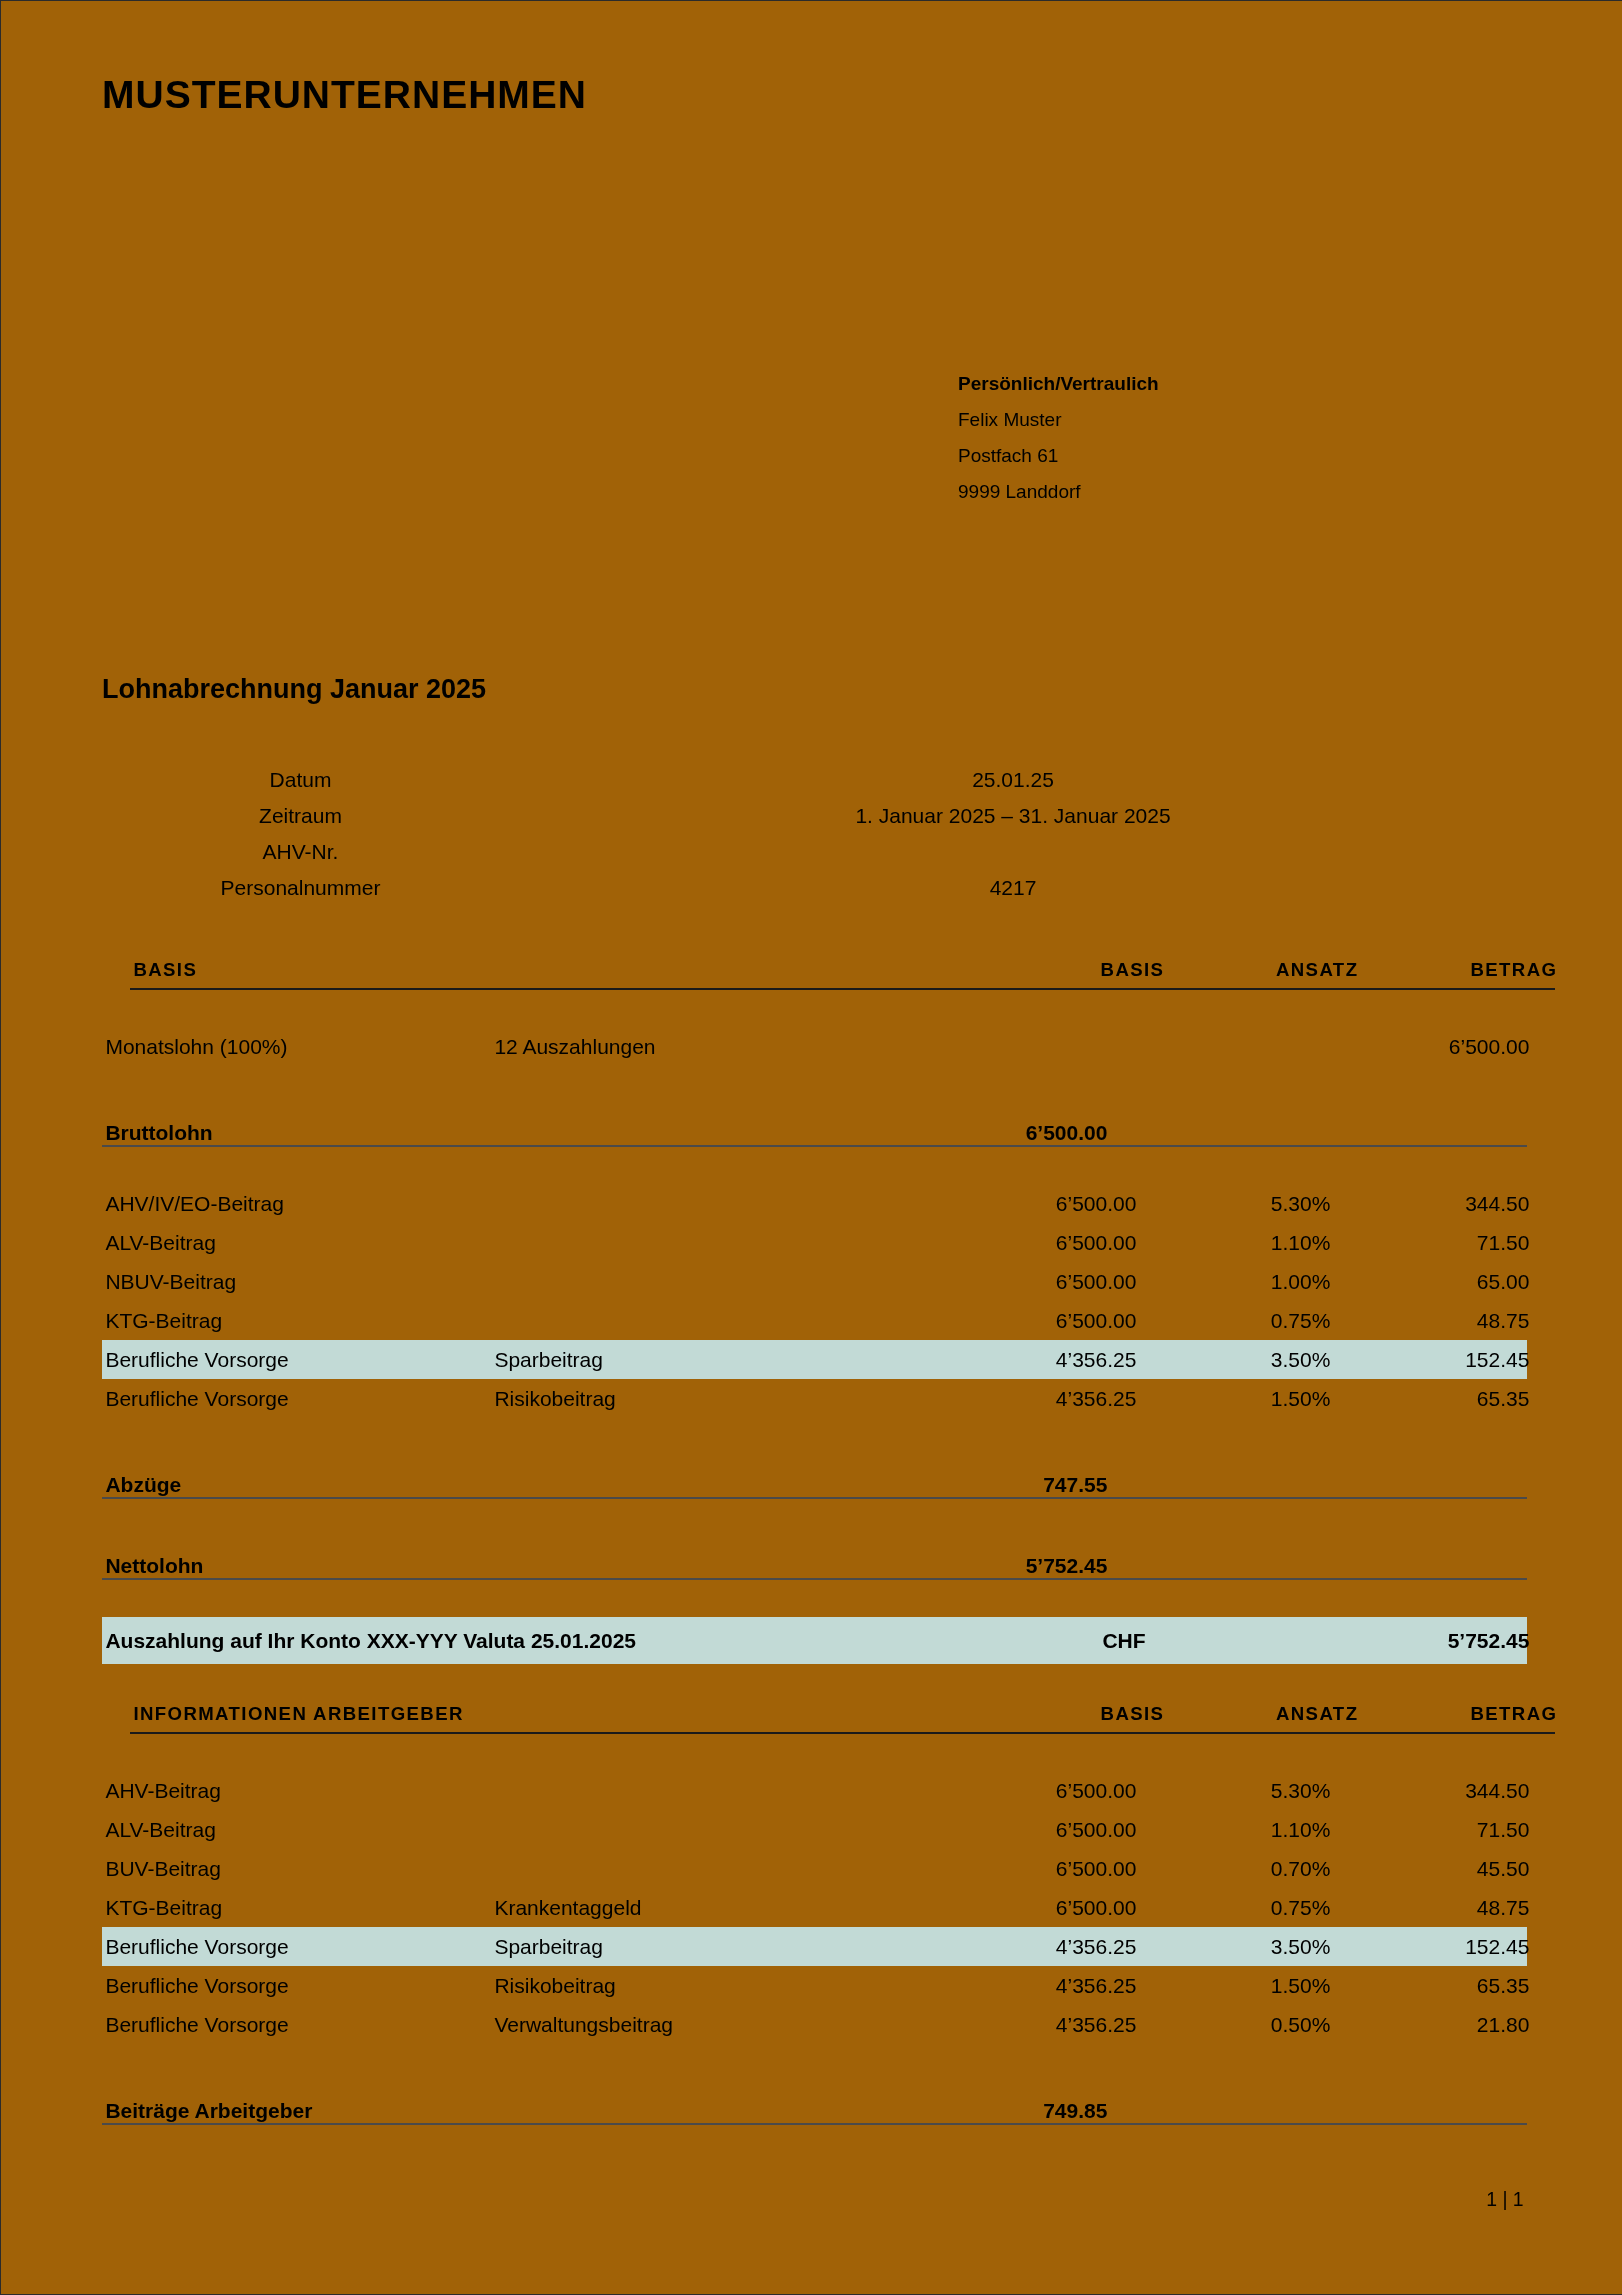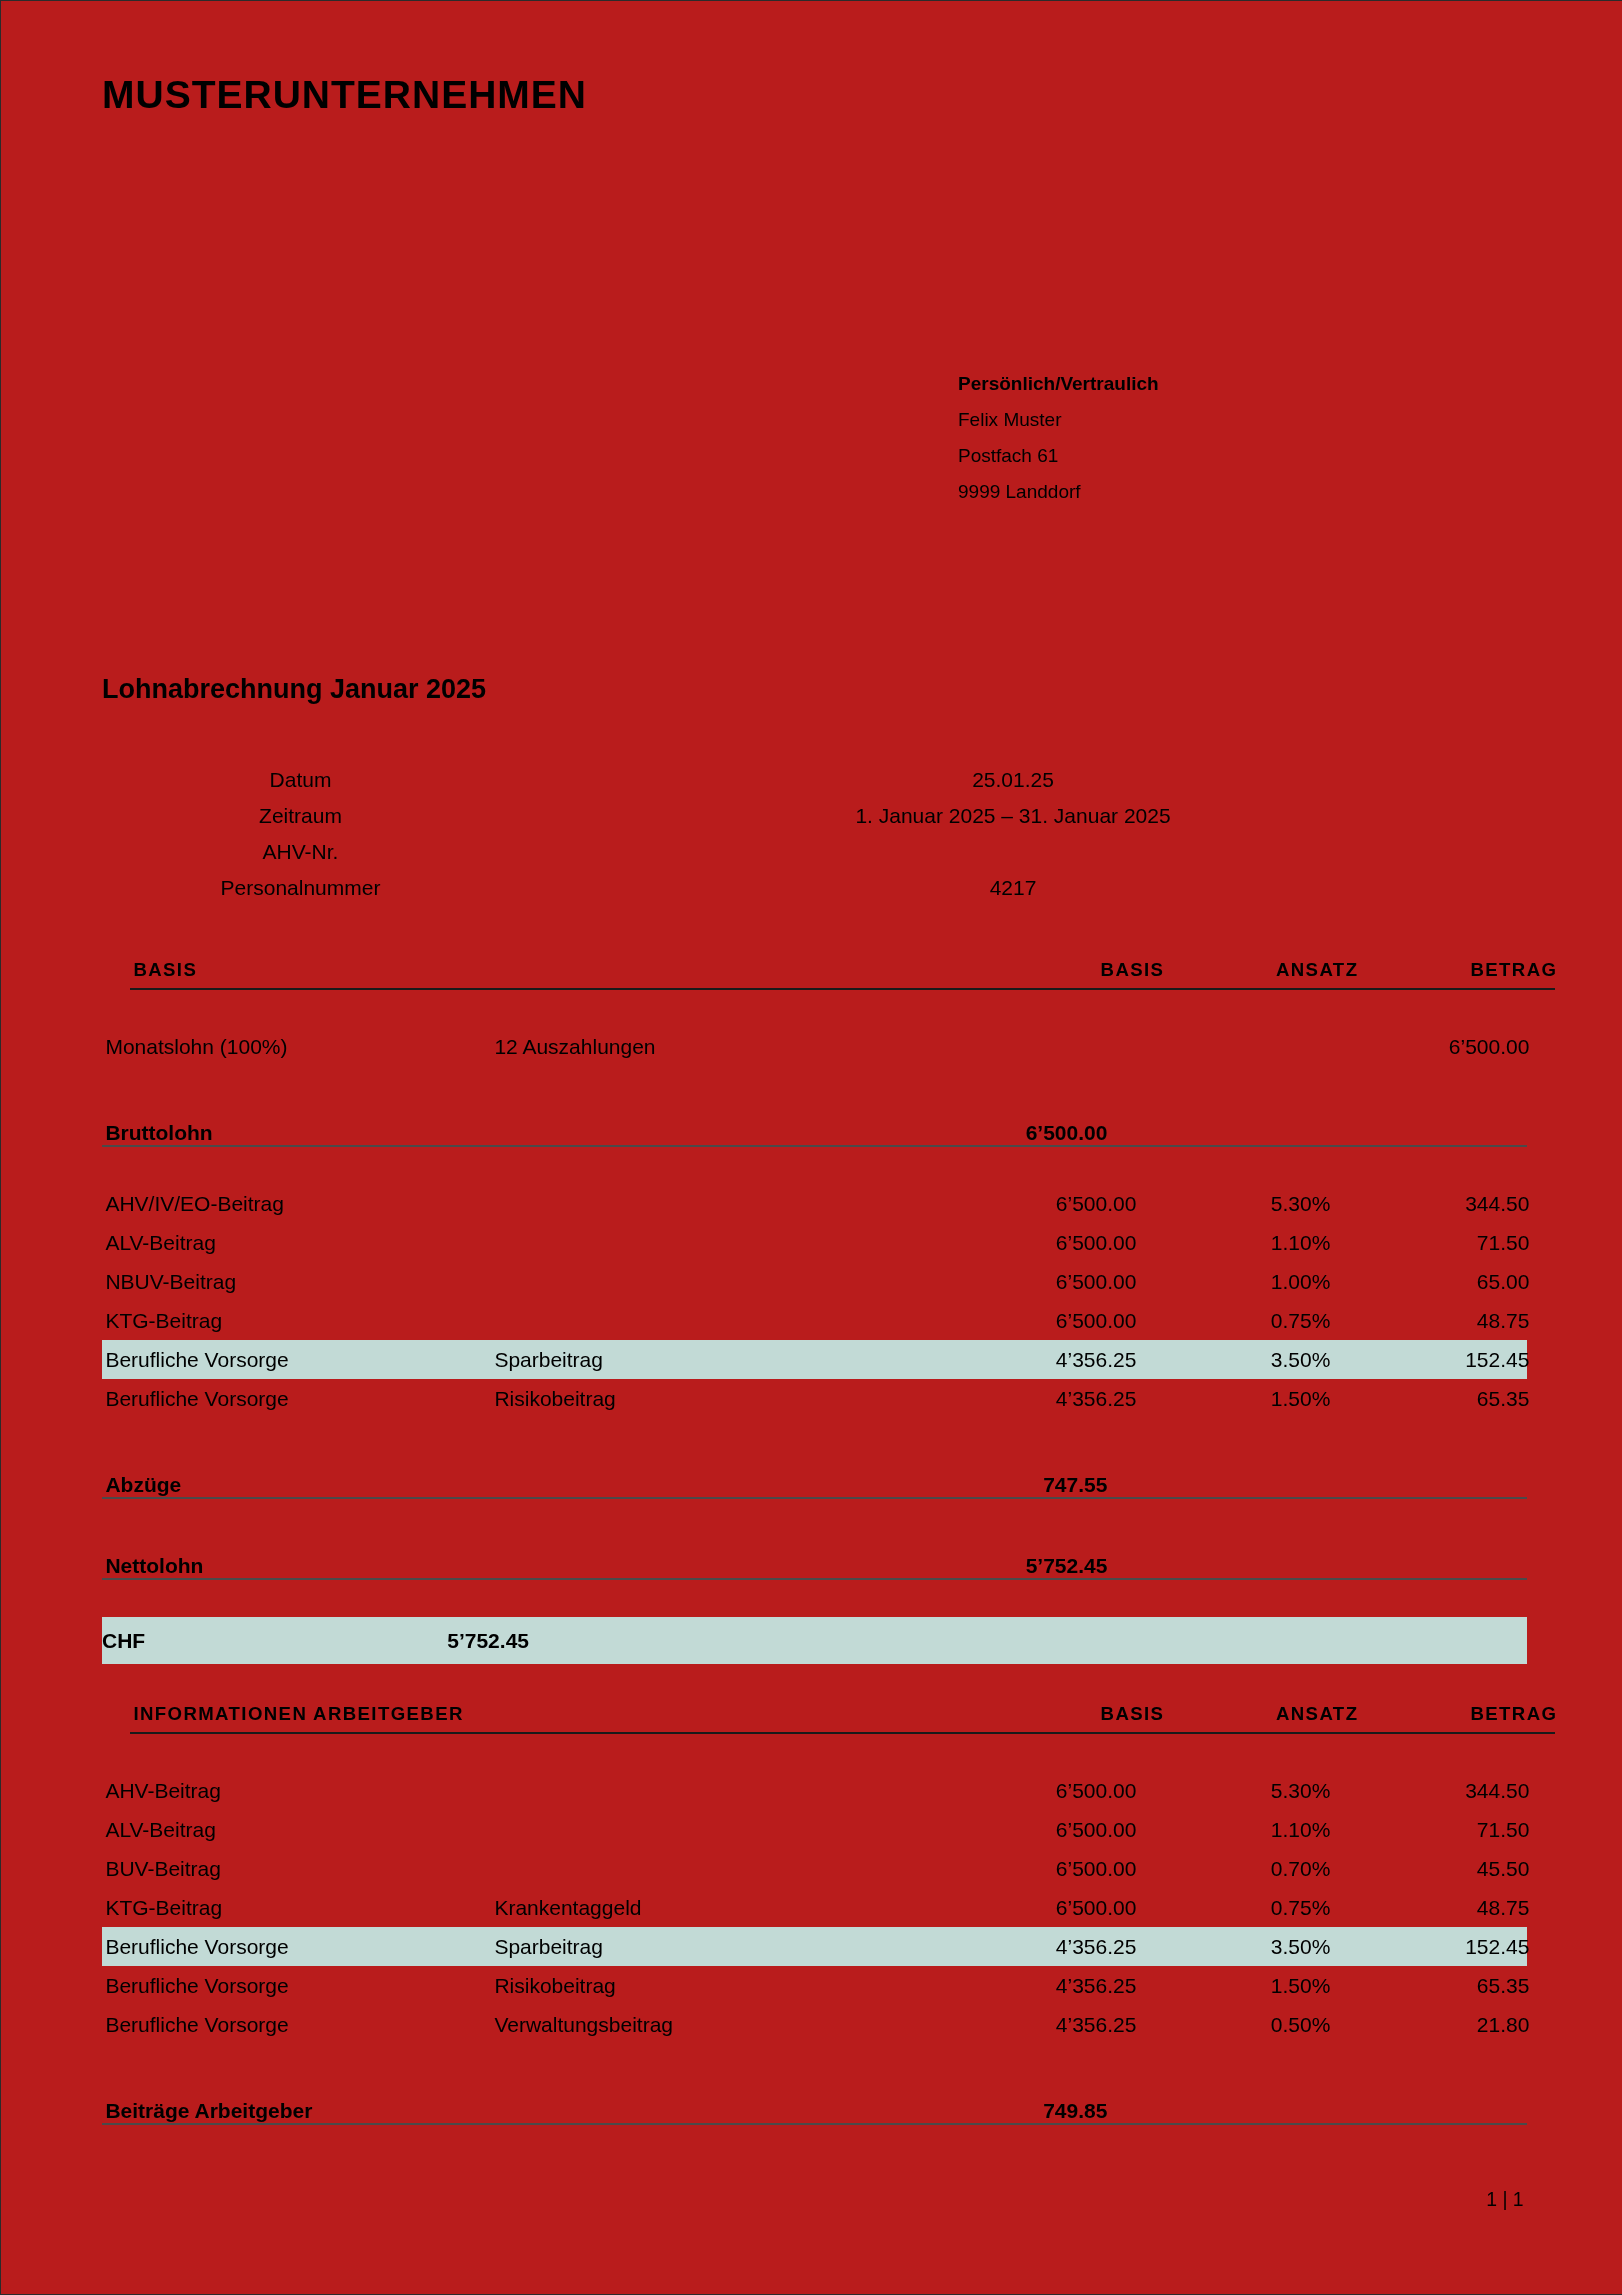--- a/index.html
+++ b/index.html
@@ -10,21 +10,21 @@
   body {
     font-family: "Liberation Sans", sans-serif;
     color: #000000;
   }
 
   .page {
     position: relative;
     width: 1623px;
     height: 2295px;
     box-sizing: border-box;
-    background: #b91c1c;
+    background: #a16207;
     border: 1.7px solid #2b2b2b;
     overflow: hidden;
   }
 
   .inner {
     position: absolute;
     left: 101px;
     top: 0;
     width: 1425px;
     height: 100%;
@@ -274,20 +274,21 @@
       <div class="spacer-lg"></div>
 
       <div class="row total">
         <div class="c-label">Nettolohn</div>
         <div class="c-amt">5’752.45</div>
       </div>
 
       <div class="spacer-lg"></div>
 
       <div class="row payout">
+        <div class="c-label">Auszahlung auf Ihr Konto XXX-YYY Valuta 25.01.2025</div>
         <div class="c-cur">CHF</div>
         <div class="c-amt">5’752.45</div>
       </div>
     </div>
 
     <div class="table employer">
 
       <div class="row header">
         <div class="c-label">INFORMATIONEN ARBEITGEBER</div>
         <div class="c-basis">BASIS</div>

